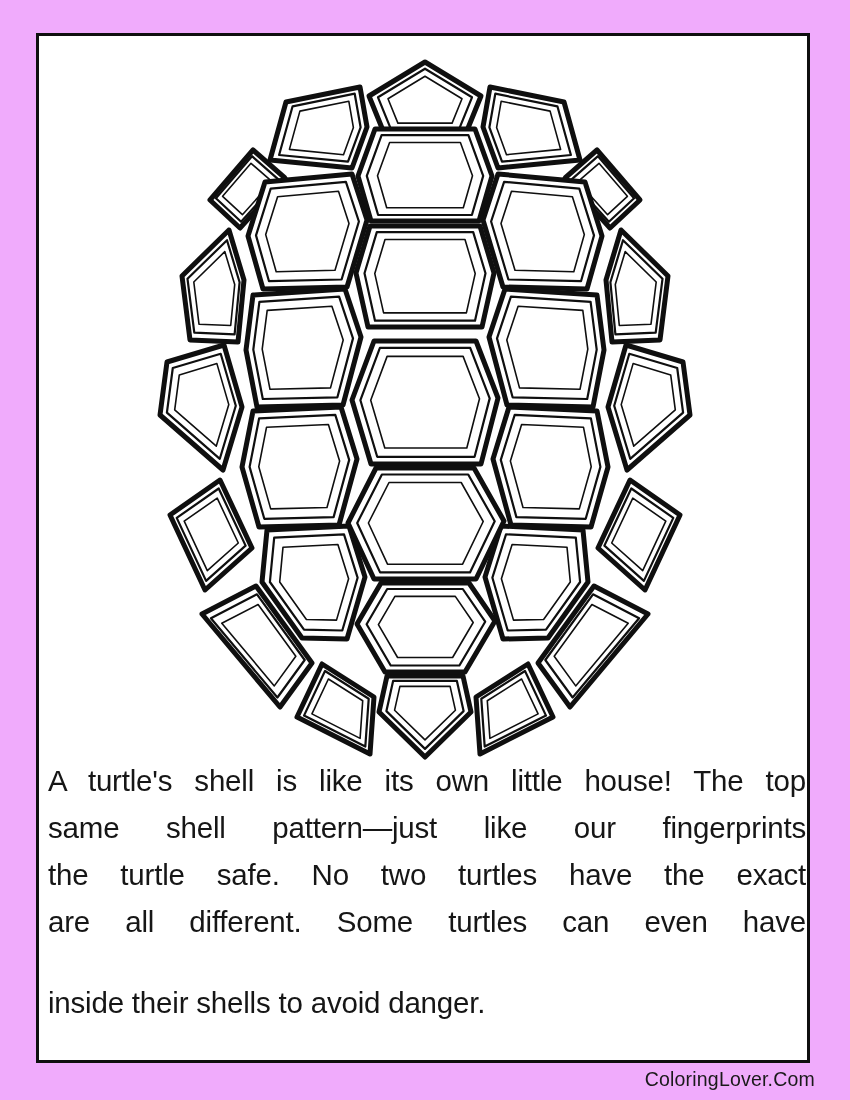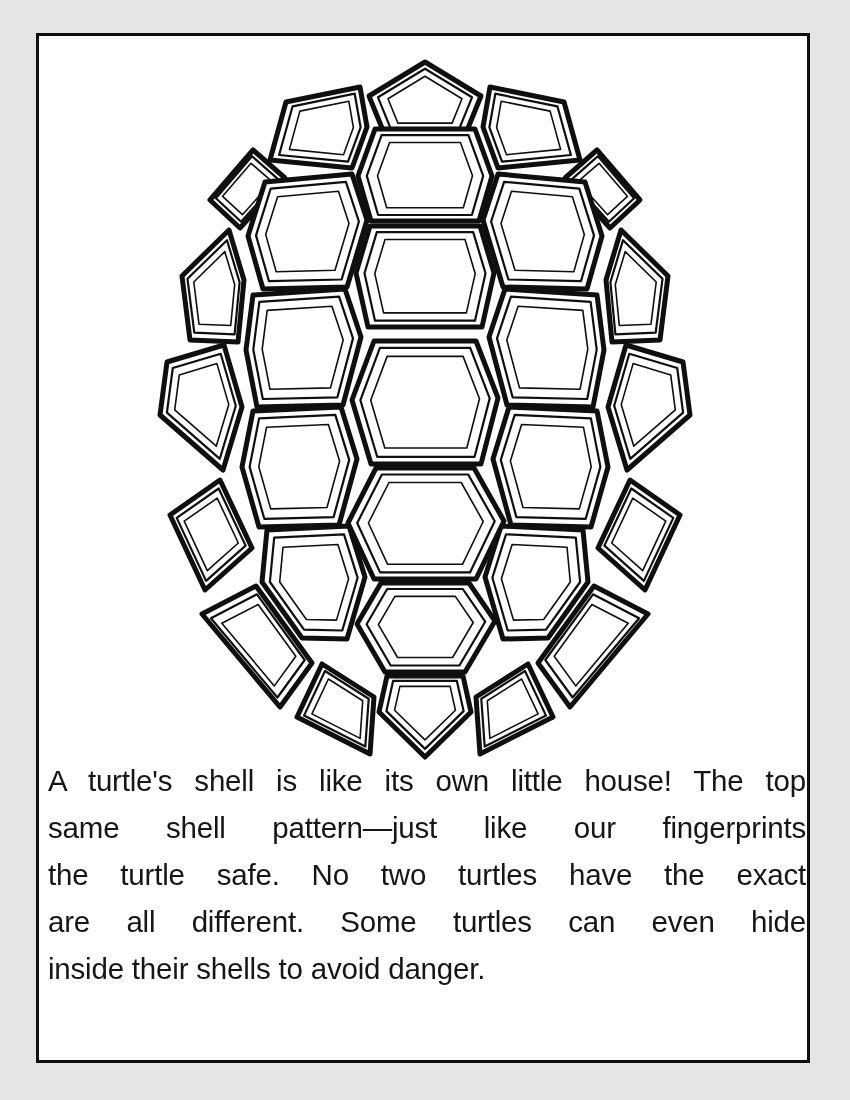--- a/index.html
+++ b/index.html
@@ -5,21 +5,21 @@
   html, body { margin: 0; padding: 0; }
   body {
     width: 850px; height: 1100px;
     background: #ffffff;
     font-family: "Liberation Sans", sans-serif;
     color: #161616;
   }
   .page {
     position: relative;
     width: 850px; height: 1100px;
-    background: #e5e5e5;
+    background: #f0abfc;
     overflow: hidden;
   }
   .frame {
     position: absolute;
     left: 36px; top: 33px;
     width: 774px; height: 1030px;
     border: 3px solid #0f0f0f;
     box-sizing: border-box;
     background: #ffffff;
   }
@@ -38,20 +38,21 @@
     color: #161616;
   }
   .caption .line {
     text-align: justify;
     text-align-last: justify;
     height: 47px;
     overflow: hidden;
   }
   .caption .line.last {
     text-align-last: left;
+    margin-top: 34px;
   }
   .watermark {
     position: absolute;
     right: 35px; top: 1068px;
     font-size: 19.5px;
     letter-spacing: 0.2px;
     color: #1a1a1a;
   }
 </style>
 </head>
@@ -206,18 +207,19 @@
         <polygon points="357,624 381,583 469,583 495,621 465,672 385,672" fill="#ffffff" stroke="#0f0f0f" stroke-width="5" stroke-linejoin="round"></polygon>
         <polygon points="366.6,624.3 387.2,589 462.8,589 485.2,621.7 459.4,665.5 390.7,665.5" fill="none" stroke="#0f0f0f" stroke-width="2.2" stroke-linejoin="round"></polygon>
         <polygon points="378.4,624.6 394.9,596.4 455.3,596.4 473.2,622.5 452.6,657.5 397.6,657.5" fill="none" stroke="#0f0f0f" stroke-width="1.6" stroke-linejoin="round"></polygon>
       </g>
     </svg>
 
   <div class="caption">
     <div class="line">A turtle's shell is like its own little house! The top</div>
     <div class="line">same shell pattern—just like our fingerprints</div>
     <div class="line">the turtle safe. No two turtles have the exact</div>
-    <div class="line">are all different. Some turtles can even hide</div>
+    <div class="line">are all different. Some turtles can even have</div>
     <div class="line last">inside their shells to avoid danger.</div>
   </div>
 
+  <div class="watermark">ColoringLover.Com</div>
 
 </div>
 
 </body></html>

